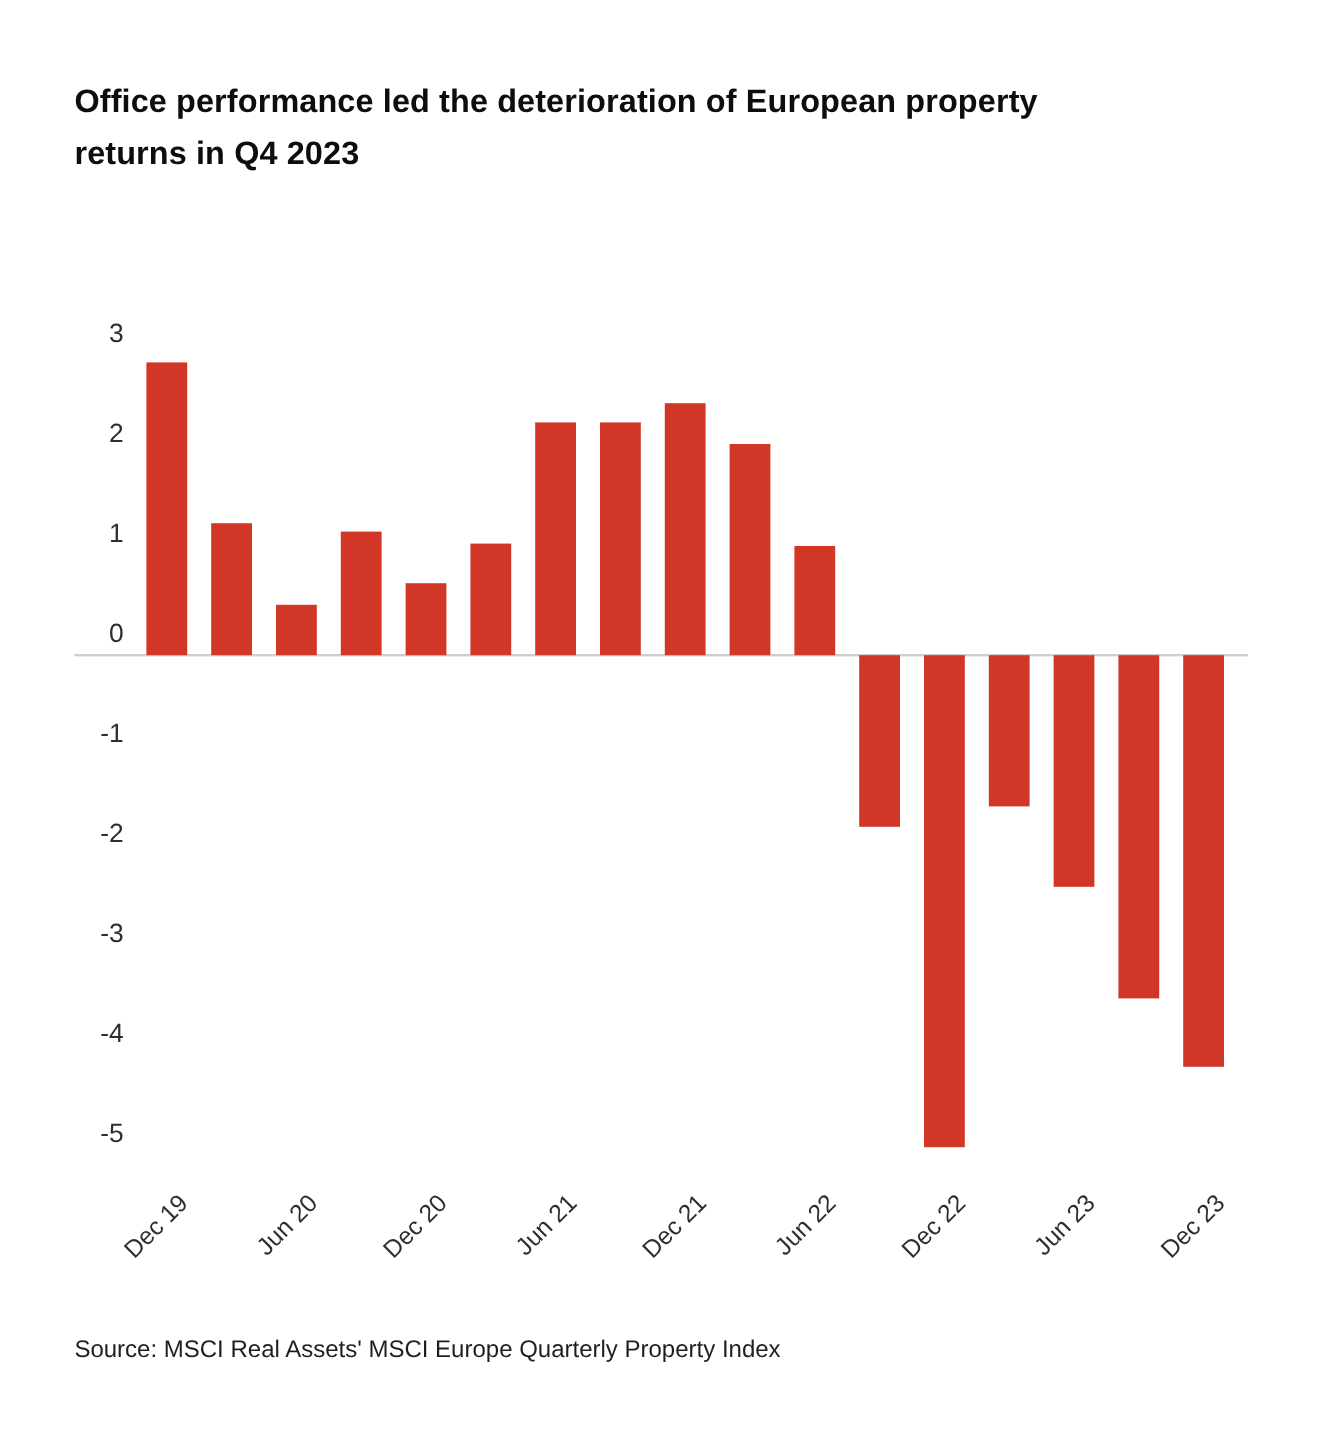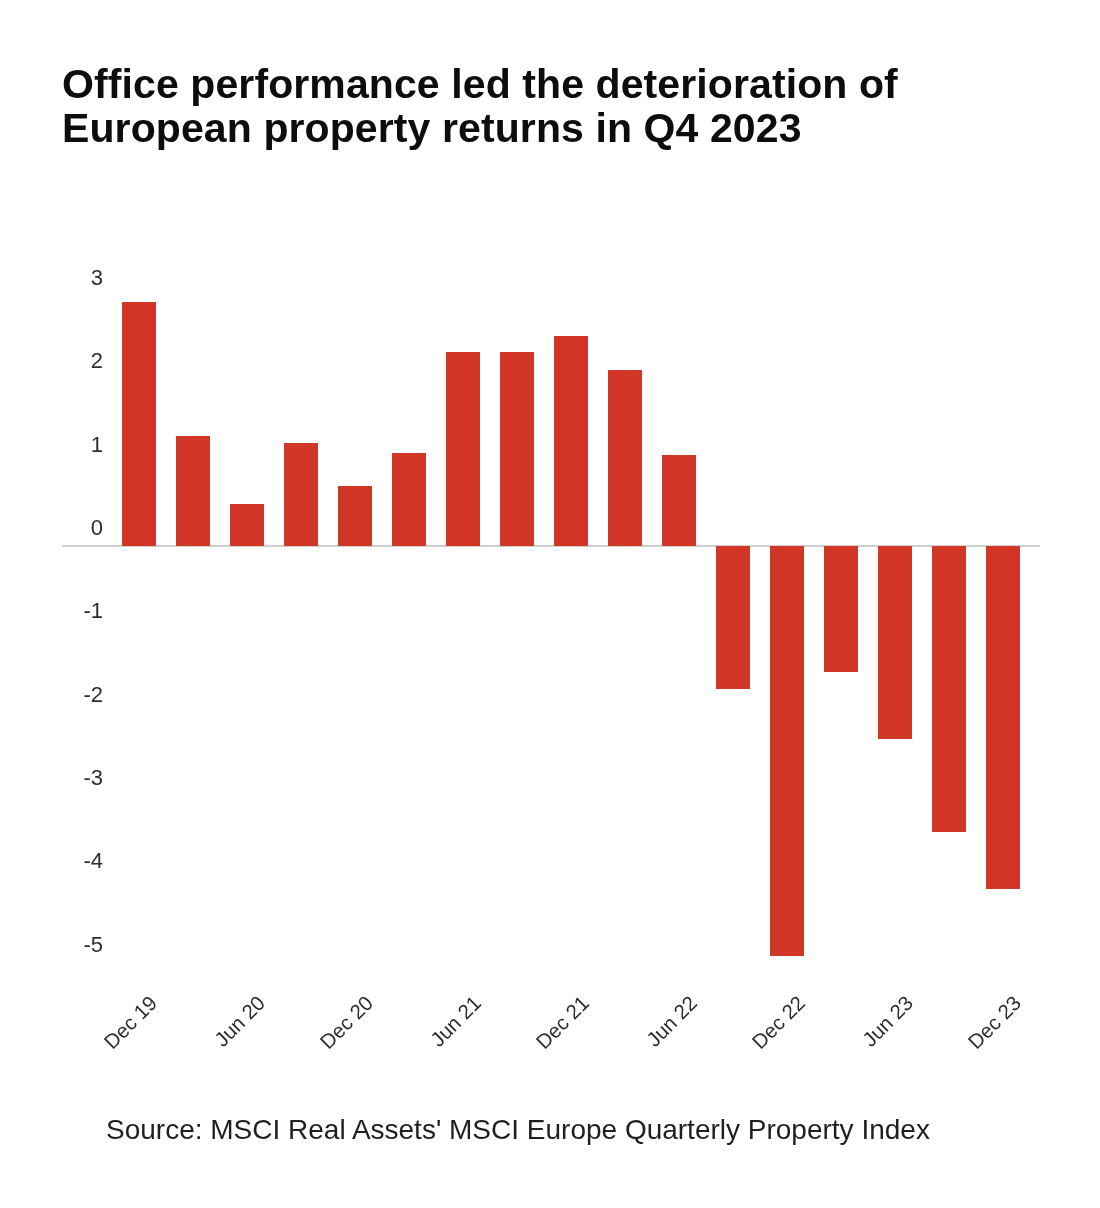--- a/index.html
+++ b/index.html
@@ -13,21 +13,21 @@
     width: 1100px;
     height: 1208px;
     background: #ffffff;
     overflow: hidden;
   }
   .chart-title {
     position: absolute;
     left: 62px;
     top: 62px;
     width: 890px;
-    font-size: 41px;
+    font-size: 27px;
     line-height: 44px;
     font-weight: 700;
     color: #0d0d0d;
     letter-spacing: 0.1px;
   }
   .chart-subtitle {
     position: absolute;
     left: 62px;
     top: 194px;
     font-size: 21px;
@@ -61,23 +61,22 @@
     font-size: 20.5px;
     color: #2e2e2e;
     white-space: nowrap;
     transform: translateX(-100%) rotate(-45deg);
     transform-origin: 100% 0%;
   }
   .source-line {
     position: absolute;
     left: 62px;
     top: 1114px;
-    font-size: 28px;
+    font-size: 20px;
     color: #1f1f1f;
-    margin-left: 44px;
   }
 </style>
 </head>
 <body>
 
 <div id="canvas">
   <div class="chart-title">Office performance led the deterioration of European property returns in Q4 2023</div>
 
 
   <div class="plot">

